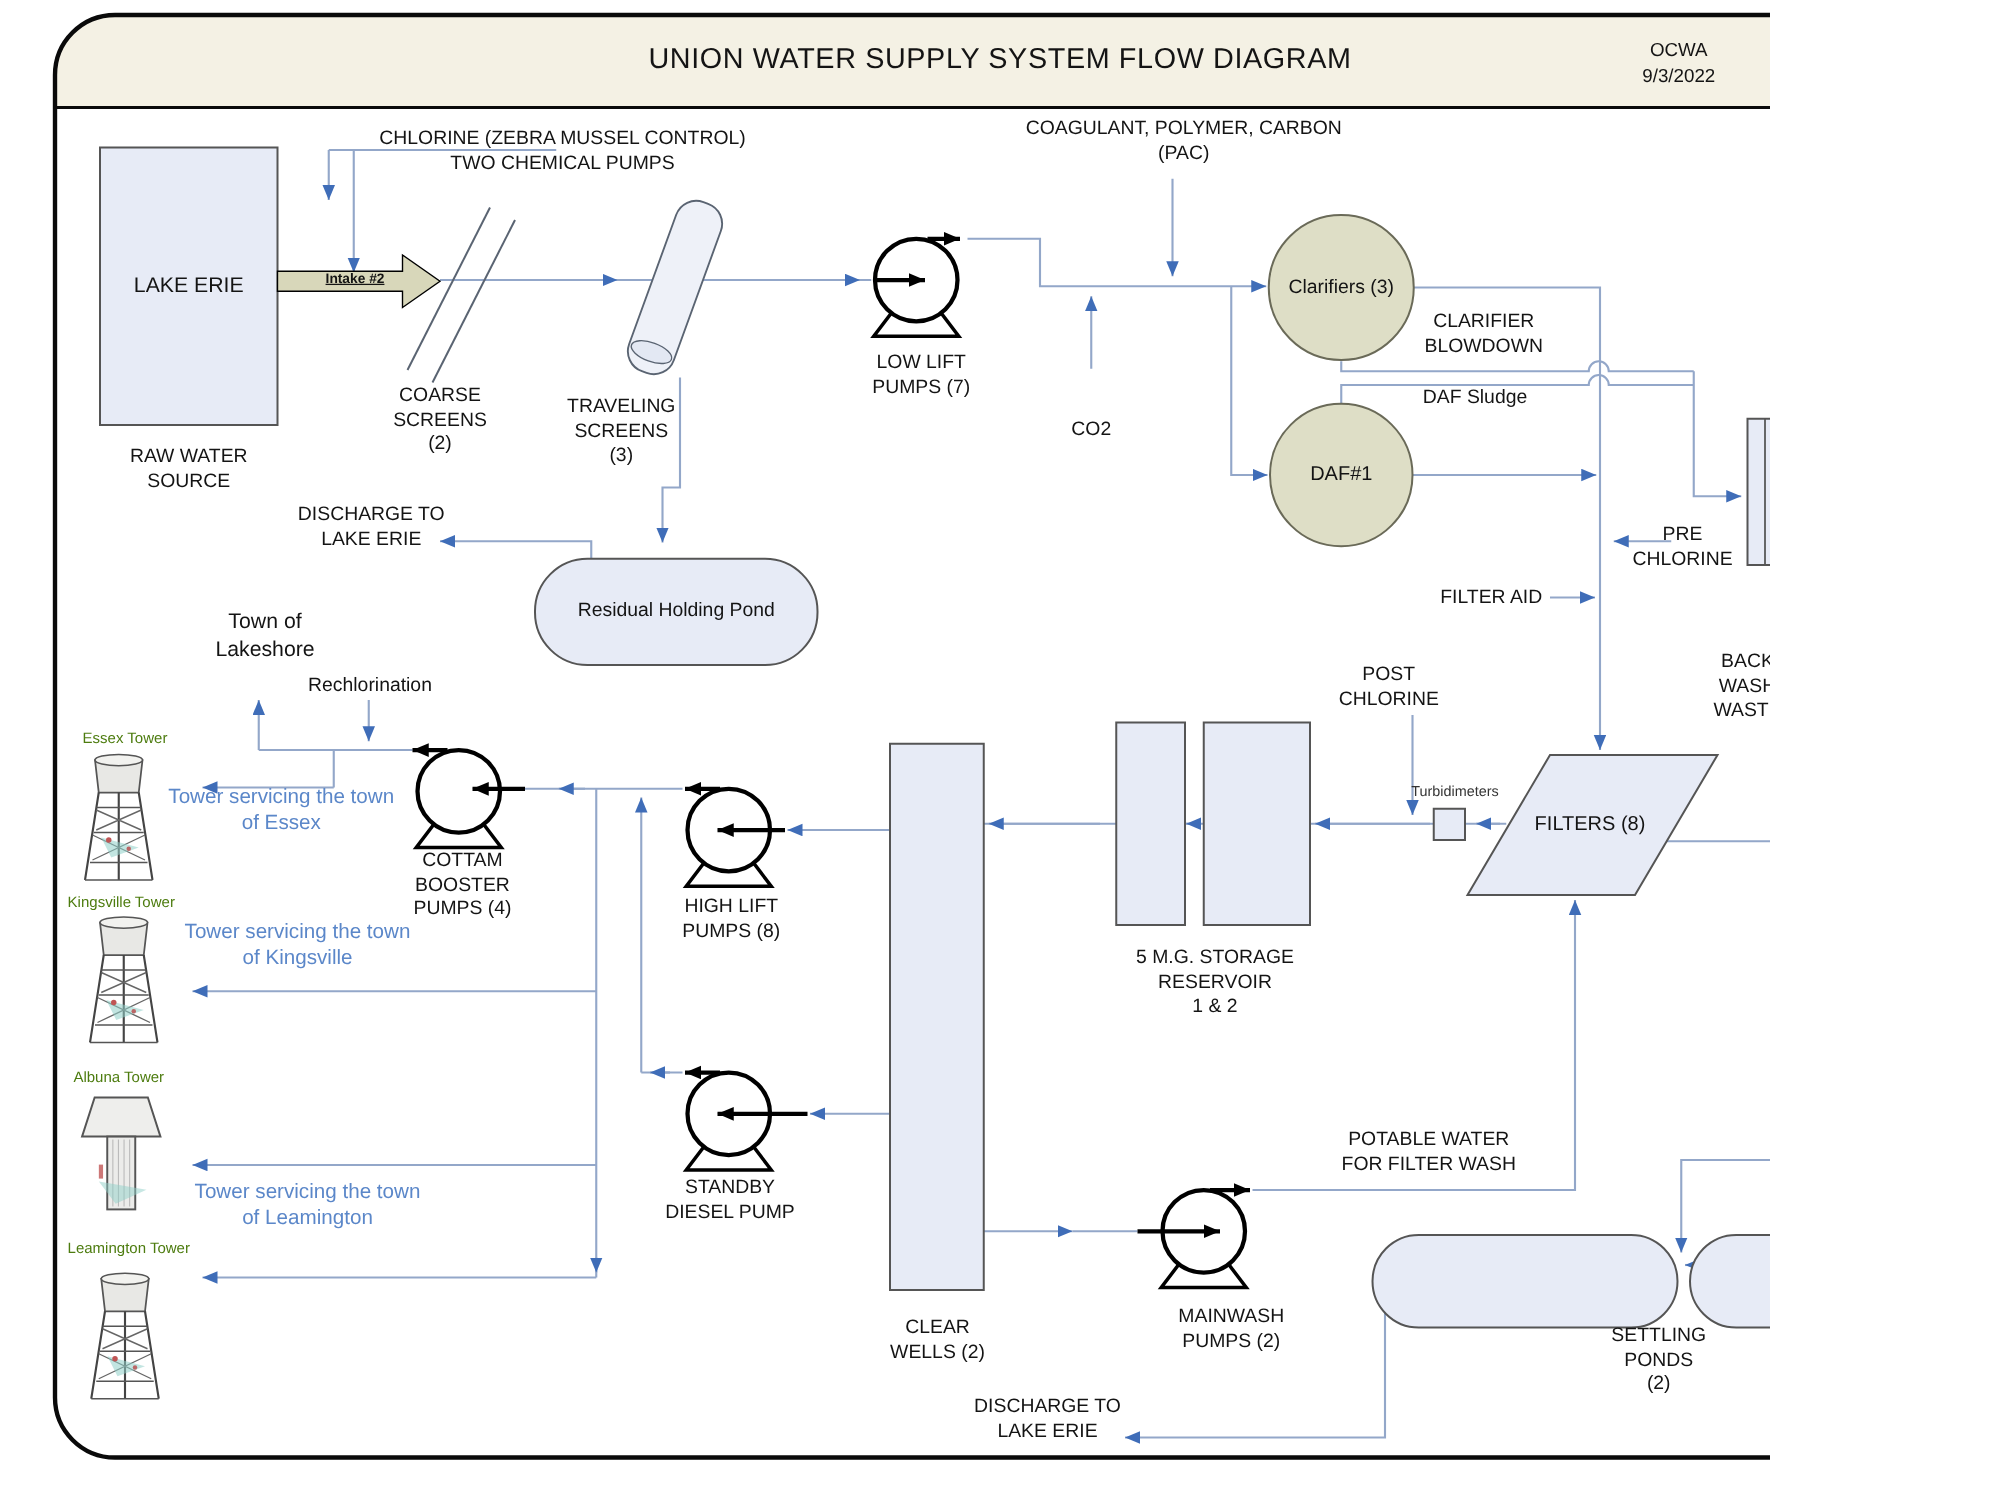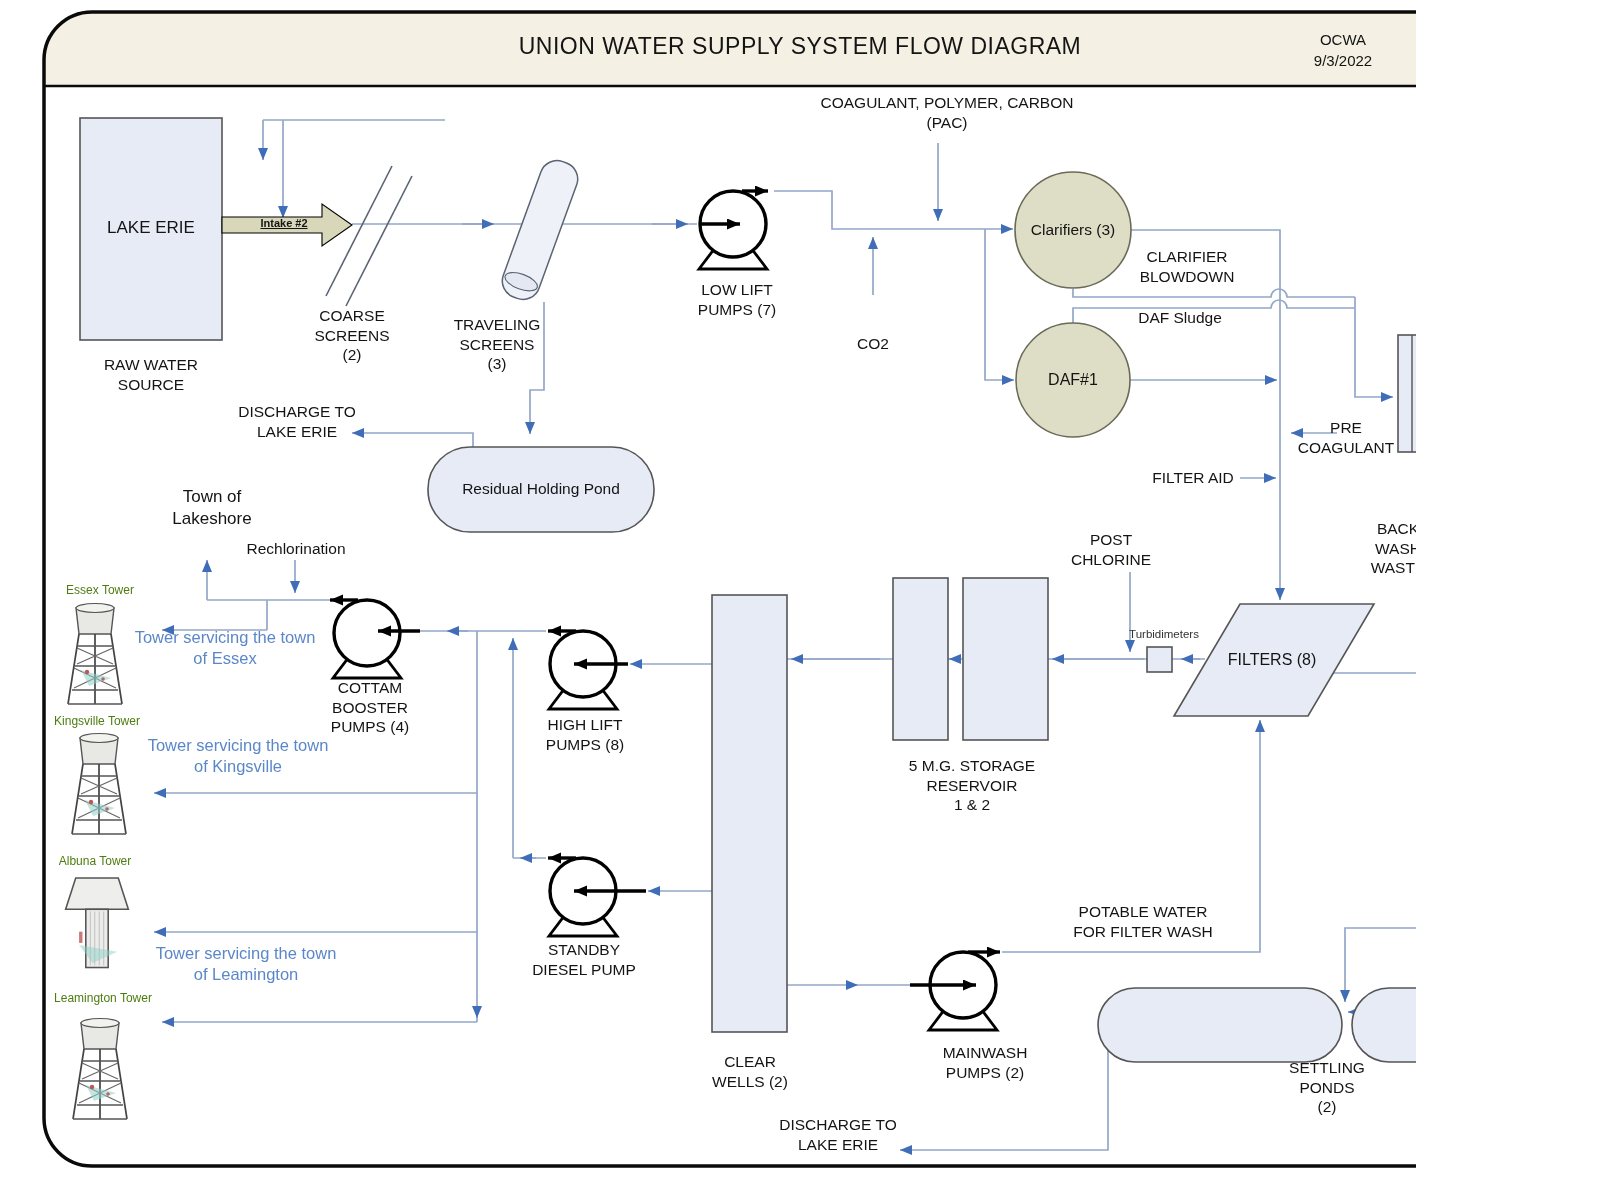--- a/index.html
+++ b/index.html
@@ -185,20 +185,22 @@
   <rect x="44" y="12" width="1512" height="1154" rx="48" fill="none" stroke="#0a0a0a" stroke-width="3.5"></rect>
 </svg>
 
 <div class="lbl t-title" style="left:800px;top:47px;">UNION WATER SUPPLY SYSTEM FLOW DIAGRAM</div>
 <div class="lbl t-sub" style="left:1343px;top:40px;">OCWA</div>
 <div class="lbl t-sub" style="left:1343px;top:61px;">9/3/2022</div>
 
 <div class="lbl t-17" style="left:151px;top:228px;">LAKE ERIE</div>
 <div class="lbl" style="left:151px;top:375px;">RAW WATER
 SOURCE</div>
+<div class="lbl" style="left:450px;top:121px;">CHLORINE (ZEBRA MUSSEL CONTROL)
+TWO CHEMICAL PUMPS</div>
 <div class="lbl t-intake" style="left:284px;top:224px;">Intake #2</div>
 <div class="lbl" style="left:352px;top:336px;">COARSE
 SCREENS
 (2)</div>
 <div class="lbl" style="left:497px;top:345px;">TRAVELING
 SCREENS
 (3)</div>
 <div class="lbl" style="left:737px;top:300px;">LOW LIFT
 PUMPS (7)</div>
 <div class="lbl" style="left:873px;top:304px;margin-top:40px;">CO2</div>
@@ -206,21 +208,21 @@
 (PAC)</div>
 <div class="lbl" style="left:1073px;top:230px;">Clarifiers (3)</div>
 <div class="lbl t-daf" style="left:1073px;top:380px;">DAF#1</div>
 <div class="lbl" style="left:1187px;top:267px;">CLARIFIER
 BLOWDOWN</div>
 <div class="lbl" style="left:1180px;top:318px;">DAF Sludge</div>
 <div class="lbl" style="left:1468px;top:390px;">WASTE
 WATER
 STATION</div>
 <div class="lbl" style="left:1346px;top:438px;">PRE
-COAGULANT</div>
+CHLORINE</div>
 <div class="lbl" style="left:1193px;top:478px;">FILTER AID</div>
 <div class="lbl" style="left:1398px;top:549px;">BACK
 WASH
 WASTE</div>
 <div class="lbl" style="left:297px;top:422px;">DISCHARGE TO
 LAKE ERIE</div>
 <div class="lbl" style="left:541px;top:489px;">Residual Holding Pond</div>
 <div class="lbl t-17" style="left:212px;top:508px;">Town of
 Lakeshore</div>
 <div class="lbl" style="left:296px;top:549px;">Rechlorination</div>

